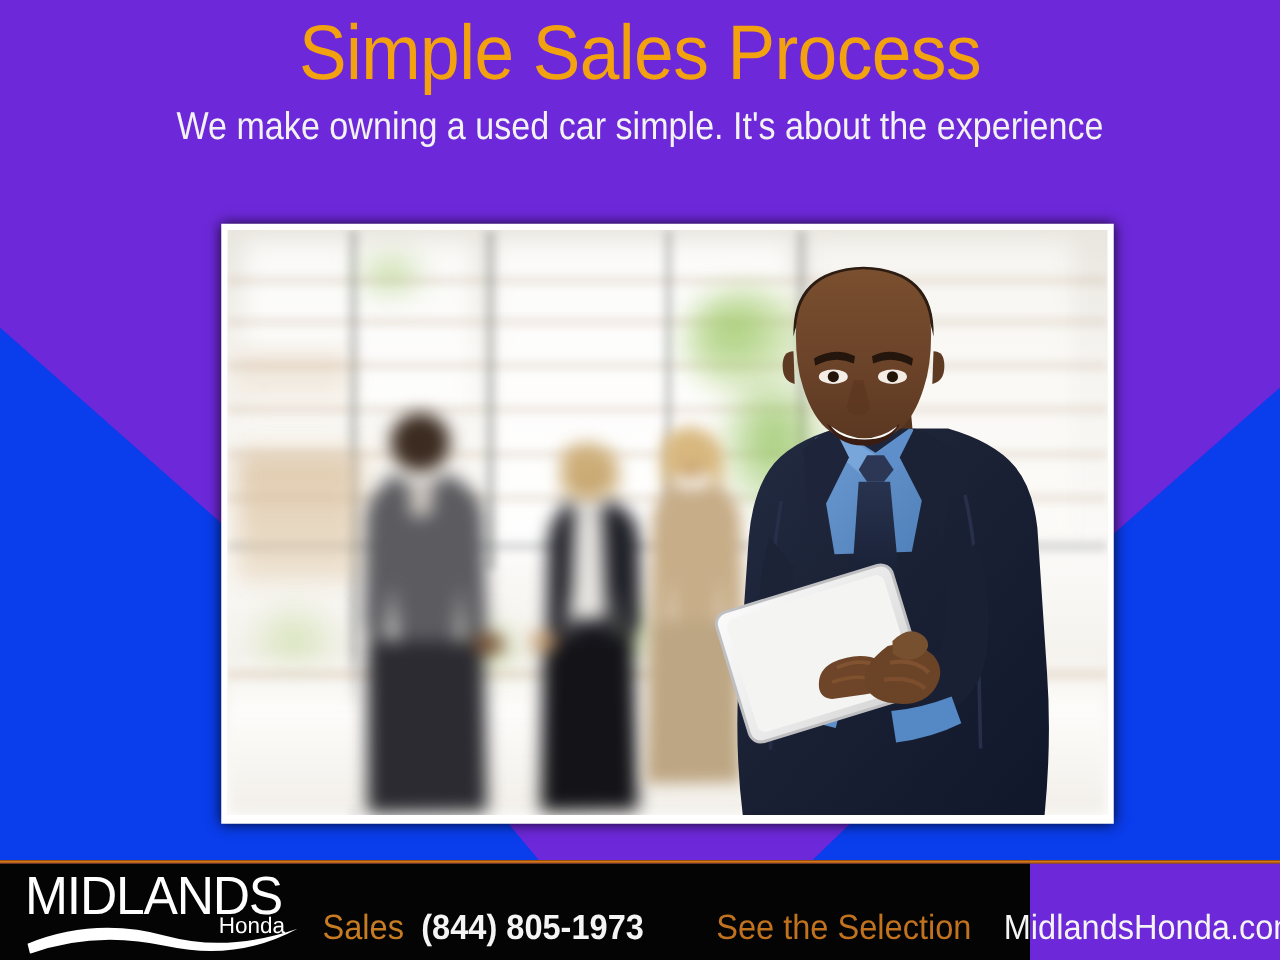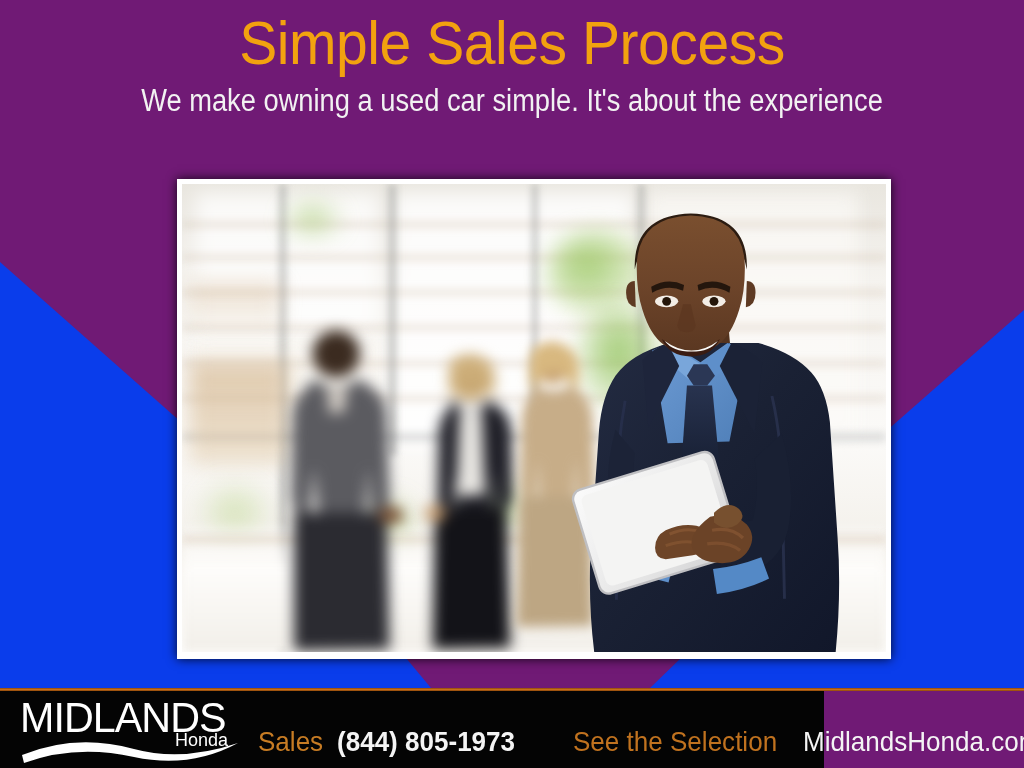--- a/index.html
+++ b/index.html
@@ -3,21 +3,21 @@
 <meta charset="utf-8">
 <style>
   * { margin:0; padding:0; box-sizing:border-box; }
   html,body{
     width:1024px; height:768px; overflow:hidden;
     background:#000;
     font-family:"Liberation Sans", sans-serif;
   }
   #stage{
     position:relative; width:1024px; height:768px;
-    background:#701a75; overflow:hidden;
+    background:#6d28d9; overflow:hidden;
   }
 
   
   .headline-block{
     position:absolute; left:0; top:0; width:1024px; height:150px;
     text-align:center; z-index:40;
   }
   .title{
     font-size:62px; line-height:74px; font-weight:400;
     letter-spacing:-0.5px;

